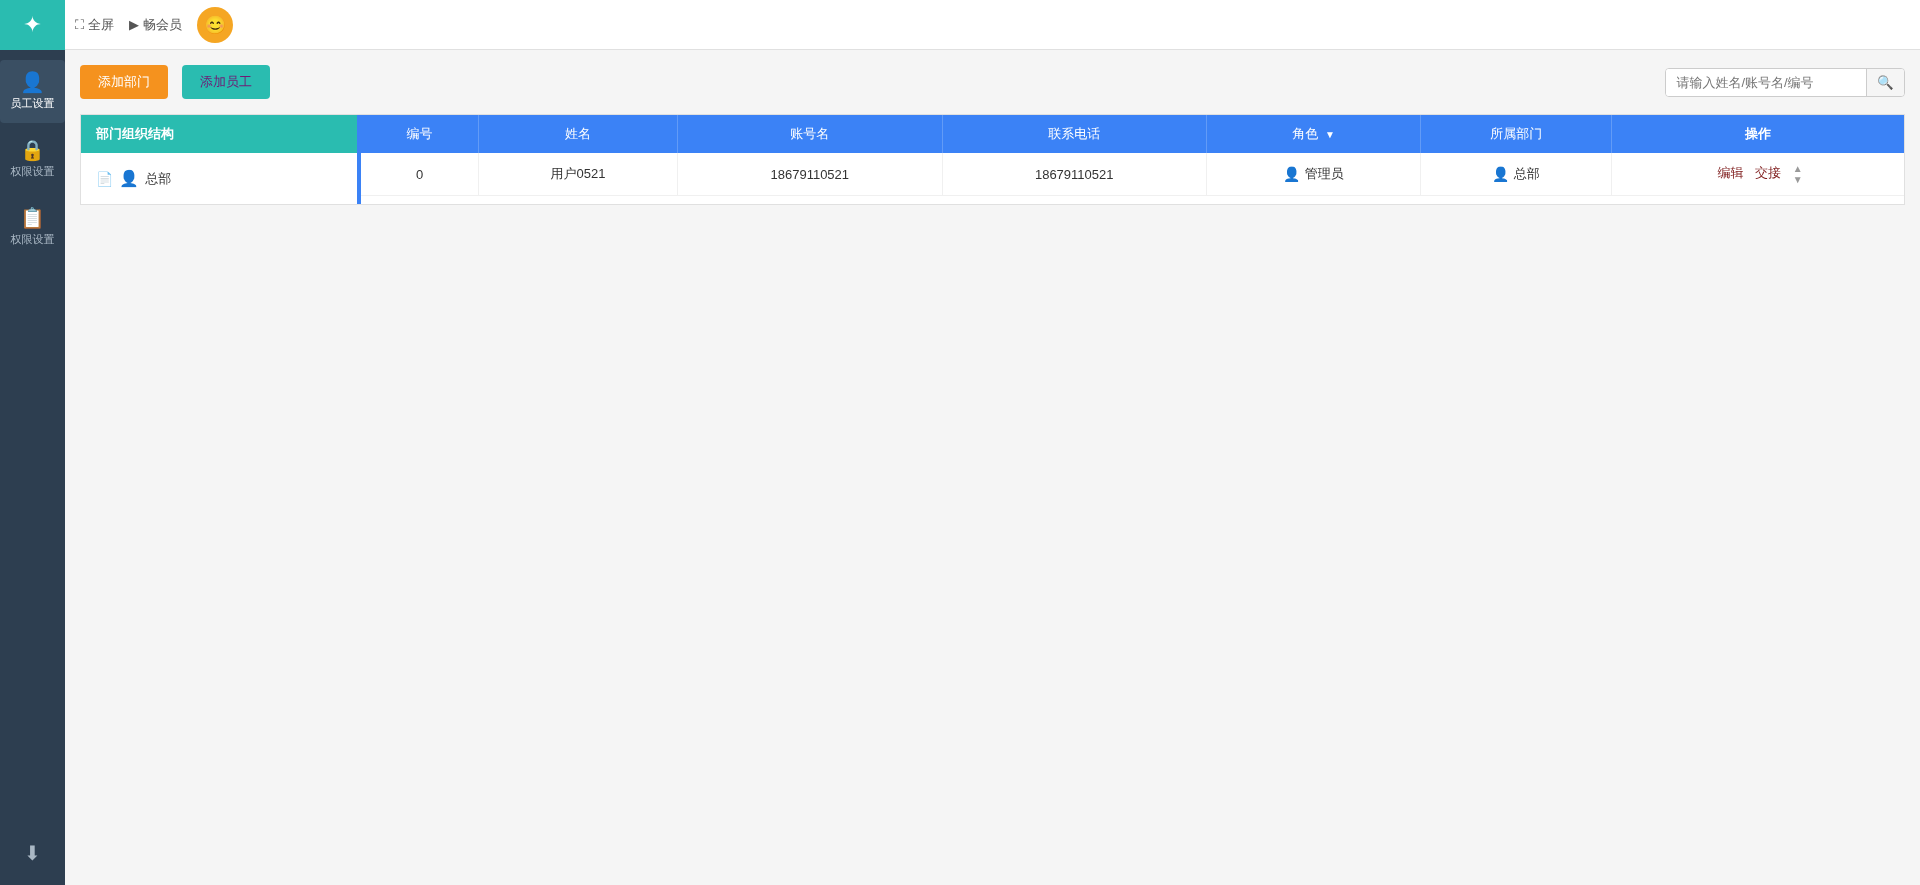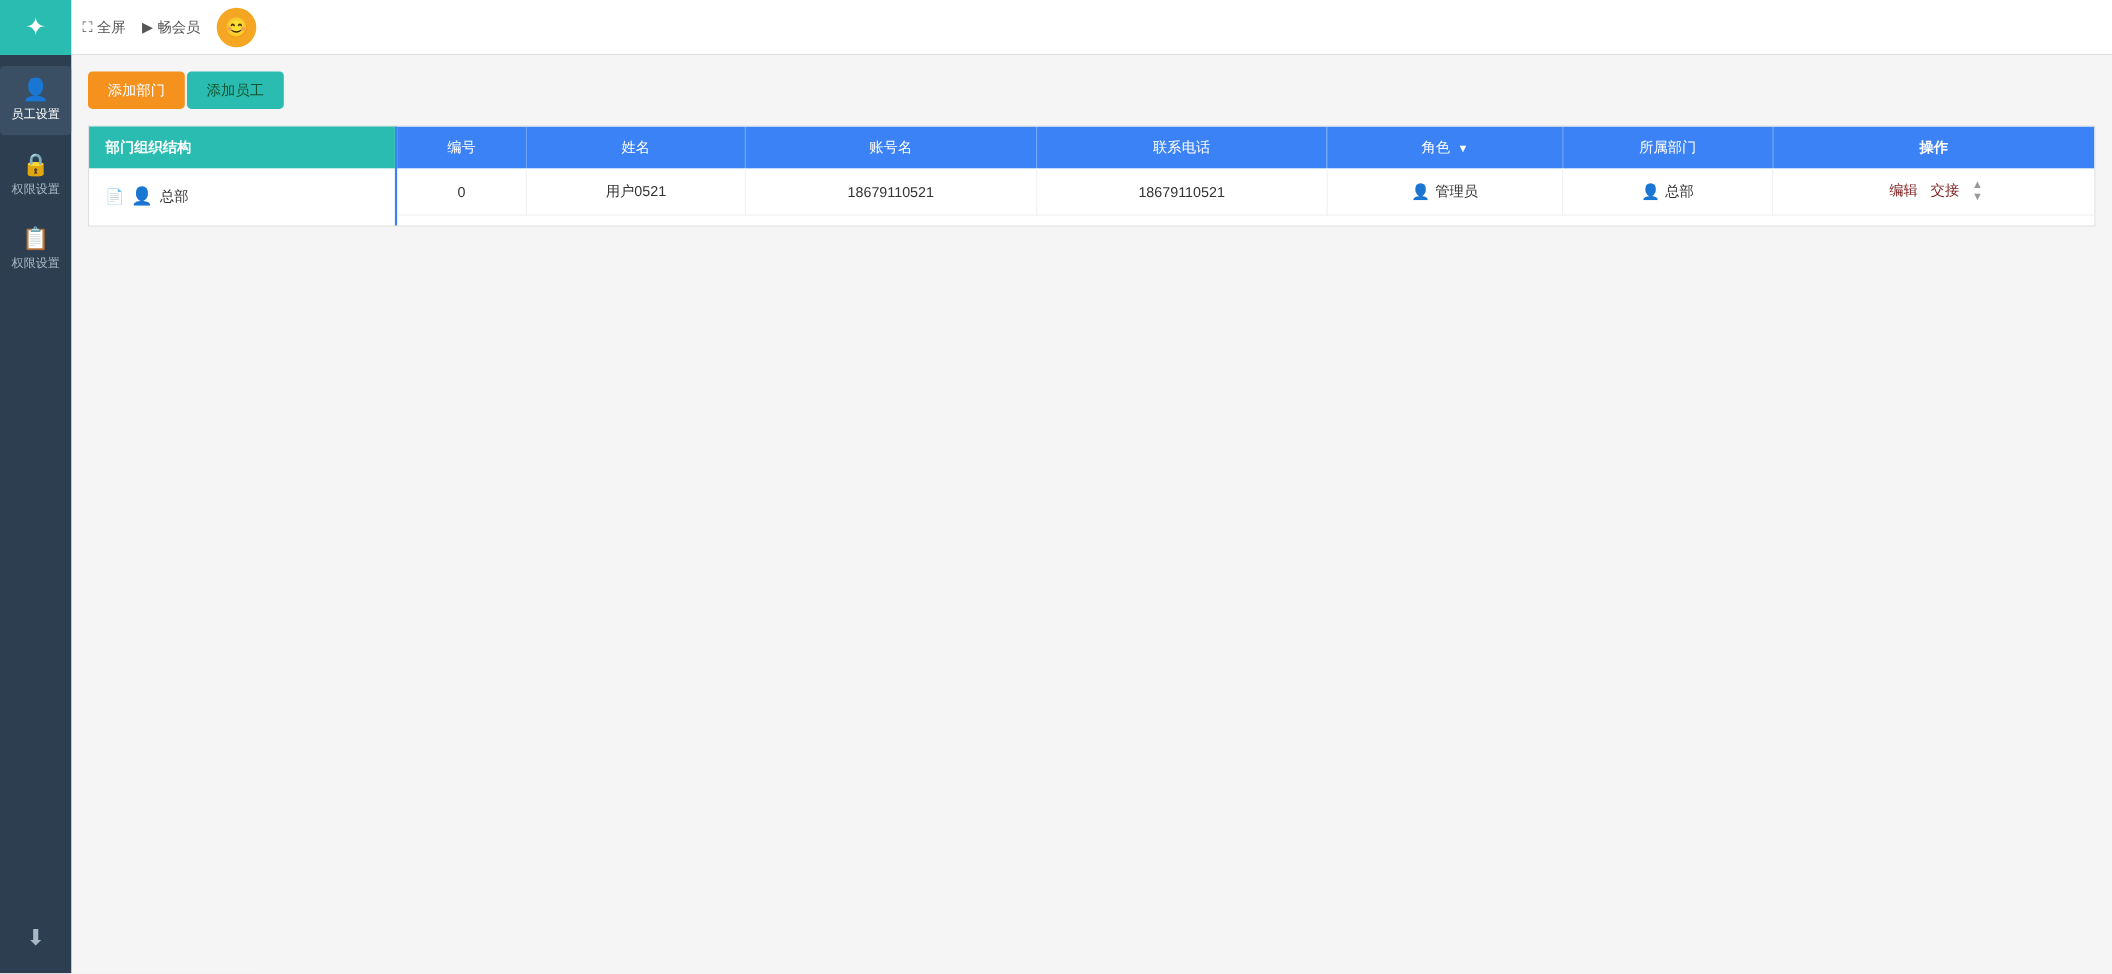--- a/index.html
+++ b/index.html
@@ -124,35 +124,35 @@
       flex: 1;
       background: #f5f5f5;
       overflow: auto;
       padding: 15px;
     }
 
     
     .toolbar {
       display: flex;
       align-items: center;
-      gap: 2px;
+      gap: 14px;
       margin-bottom: 15px;
     }
     .btn-orange {
       background: #f5921e;
       color: #fff;
       border: none;
       padding: 8px 18px;
       border-radius: 4px;
       cursor: pointer;
       font-size: 13px;
     }
     .btn-teal {
       background: #2abcb0;
-      color: #14532d;
+      color: #701a75;
       border: none;
       padding: 8px 18px;
       border-radius: 4px;
       cursor: pointer;
       font-size: 13px;
     }
 
     
     .search-box {
       margin-left: auto;
@@ -185,21 +185,21 @@
       display: flex;
       gap: 0;
       background: #fff;
       border: 1px solid #e0e0e0;
     }
 
     
     .dept-tree {
       width: 280px;
       flex-shrink: 0;
-      border-right: 2px solid #3b82f6;
+      border-right: 4px solid #3b82f6;
     }
     .dept-tree-header {
       background: #2abcb0;
       color: #fff;
       padding: 10px 15px;
       font-size: 13px;
       font-weight: bold;
     }
     .dept-tree-body {
       padding: 10px 15px;
@@ -318,20 +318,24 @@
         <span class="sidebar-icon">⬇</span>
       </div>
     </div>
   </div>
 
   <div class="content-area">
 
     <div class="toolbar">
       <button class="btn-orange">添加部门</button>
       <button class="btn-teal">添加员工</button>
+      <div class="search-box" style="margin-left:auto;">
+        <input class="search-input" type="text" placeholder="请输入姓名/账号名/编号" style="">
+        <button class="search-btn">🔍</button>
+      </div>
     </div>
 
     <div class="content-split">
 
       <div class="dept-tree">
         <div class="dept-tree-header">部门组织结构</div>
         <div class="dept-tree-body">
           <div class="dept-tree-item">
             <span class="file-icon">📄</span>
             <span class="dept-icon">👤</span>

